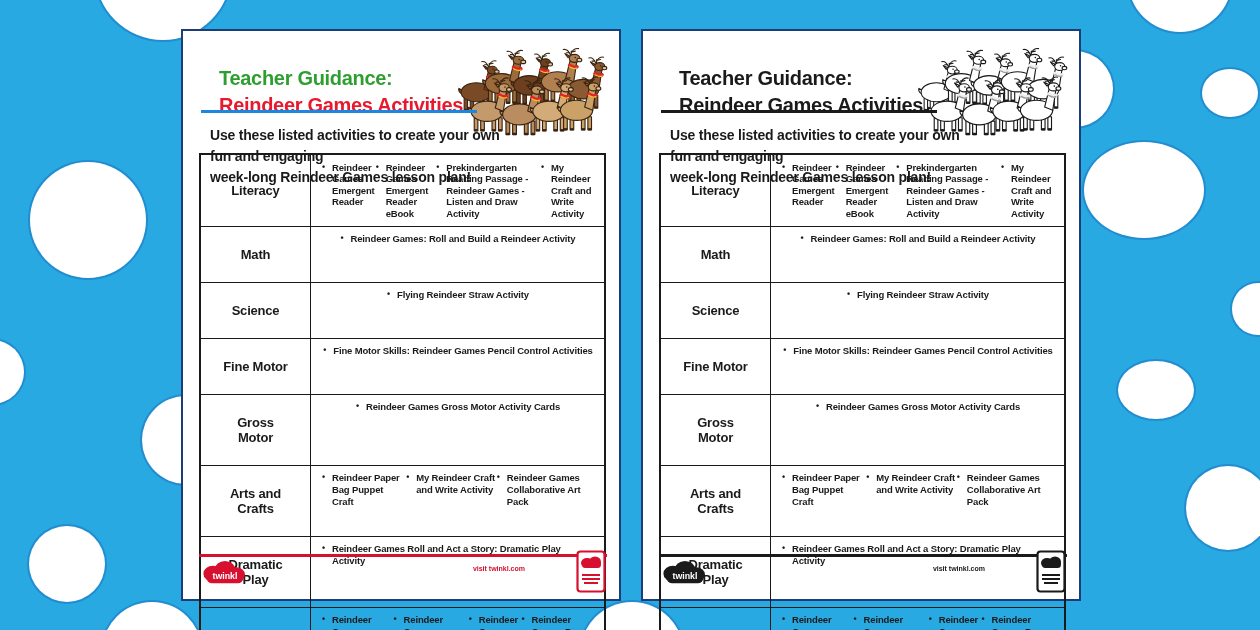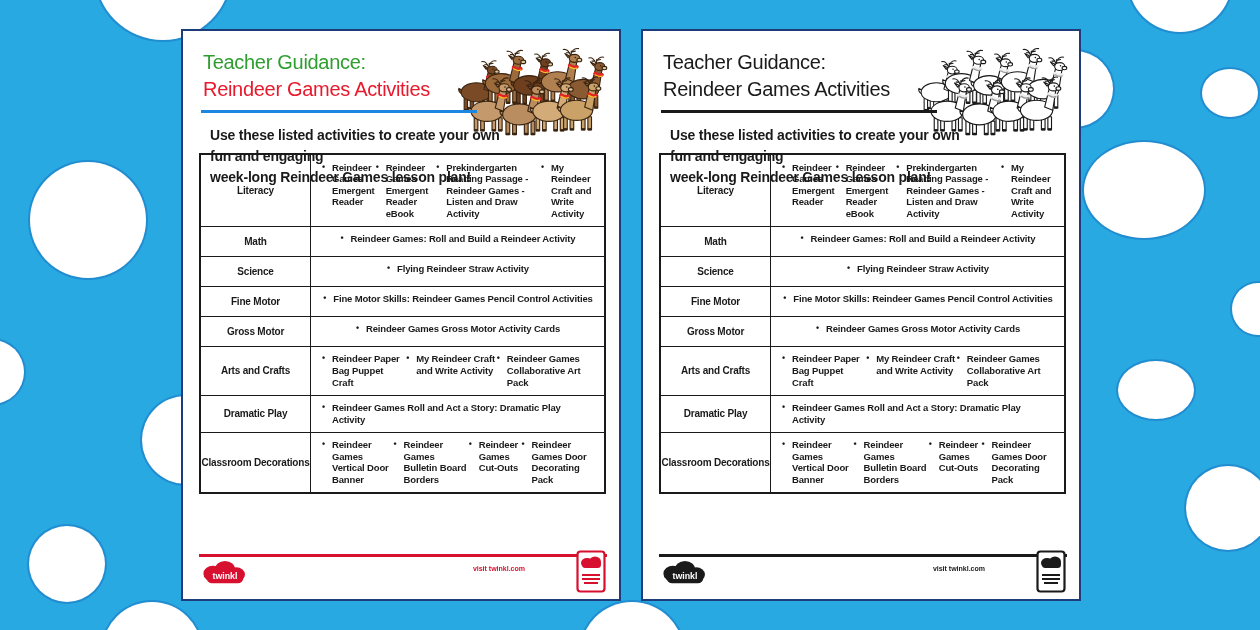--- a/index.html
+++ b/index.html
@@ -14,40 +14,40 @@
     box-shadow:0 0 0 2px rgba(20,90,180,.35);
     z-index:1;
   }
   .page{
     position:absolute;top:29px;width:440px;height:572px;background:#fff;
     border:2px solid #1d3c7a;box-sizing:border-box;z-index:2;
   }
   #page-0{left:181px;}
   #page-1{left:641px;}
 
-  .page h1{position:absolute;left:20px;top:18px;margin:0;font-size:20px;line-height:27px;letter-spacing:-0.3px;font-weight:400;}
+  .page h1{position:absolute;left:20px;top:18px;margin:16px;font-size:20px;line-height:27px;letter-spacing:-0.3px;font-weight:700;}
   .t1{display:block;color:var(--t1);}
   .t2{display:block;color:var(--t2);}
   .herd{position:absolute;right:6px;top:14px;width:160px;height:97px;}
   .rule{position:absolute;left:18px;top:79px;width:276px;height:3px;background:var(--rule);}
   .intro{
     position:absolute;left:21px;top:88px;width:310px;margin:6px;
     font-size:14px;font-weight:700;line-height:1.5;letter-spacing:-0.2px;
     white-space:pre-line;color:var(--ink);
   }
   .acts-table{
     position:absolute;left:16px;top:122px;width:407px;
     border:2px solid var(--ink);box-sizing:border-box;color:var(--ink);
   }
   .trow{display:flex;min-height:29px;}
   .trow + .trow{border-top:1.5px solid var(--ink);}
   .tcat{
     flex:0 0 110px;width:110px;box-sizing:border-box;border-right:1.5px solid var(--ink);
     display:flex;align-items:center;justify-content:center;text-align:center;
-    font-size:10px;font-weight:700;letter-spacing:-0.2px;padding:0;
+    font-size:13px;font-weight:700;letter-spacing:-0.2px;padding:20px;
   }
   .titems{flex:1;padding:4px 10px;display:flex;flex-direction:row;justify-content:center;}
   .titem{
     position:relative;font-size:9.5px;font-weight:700;letter-spacing:-0.15px;
     line-height:1.22;margin:2.5px 0;padding-left:11px;
   }
   .titem::before{content:"\2022";position:absolute;left:1px;top:0;font-size:9px;}
   .footline{position:absolute;left:16px;top:523px;width:408px;height:2.5px;background:var(--accent);}
   .logo{position:absolute;left:18px;top:527px;width:48px;height:33px;color:var(--accent);}
   .logo text{font-family:"Liberation Sans",sans-serif;}

